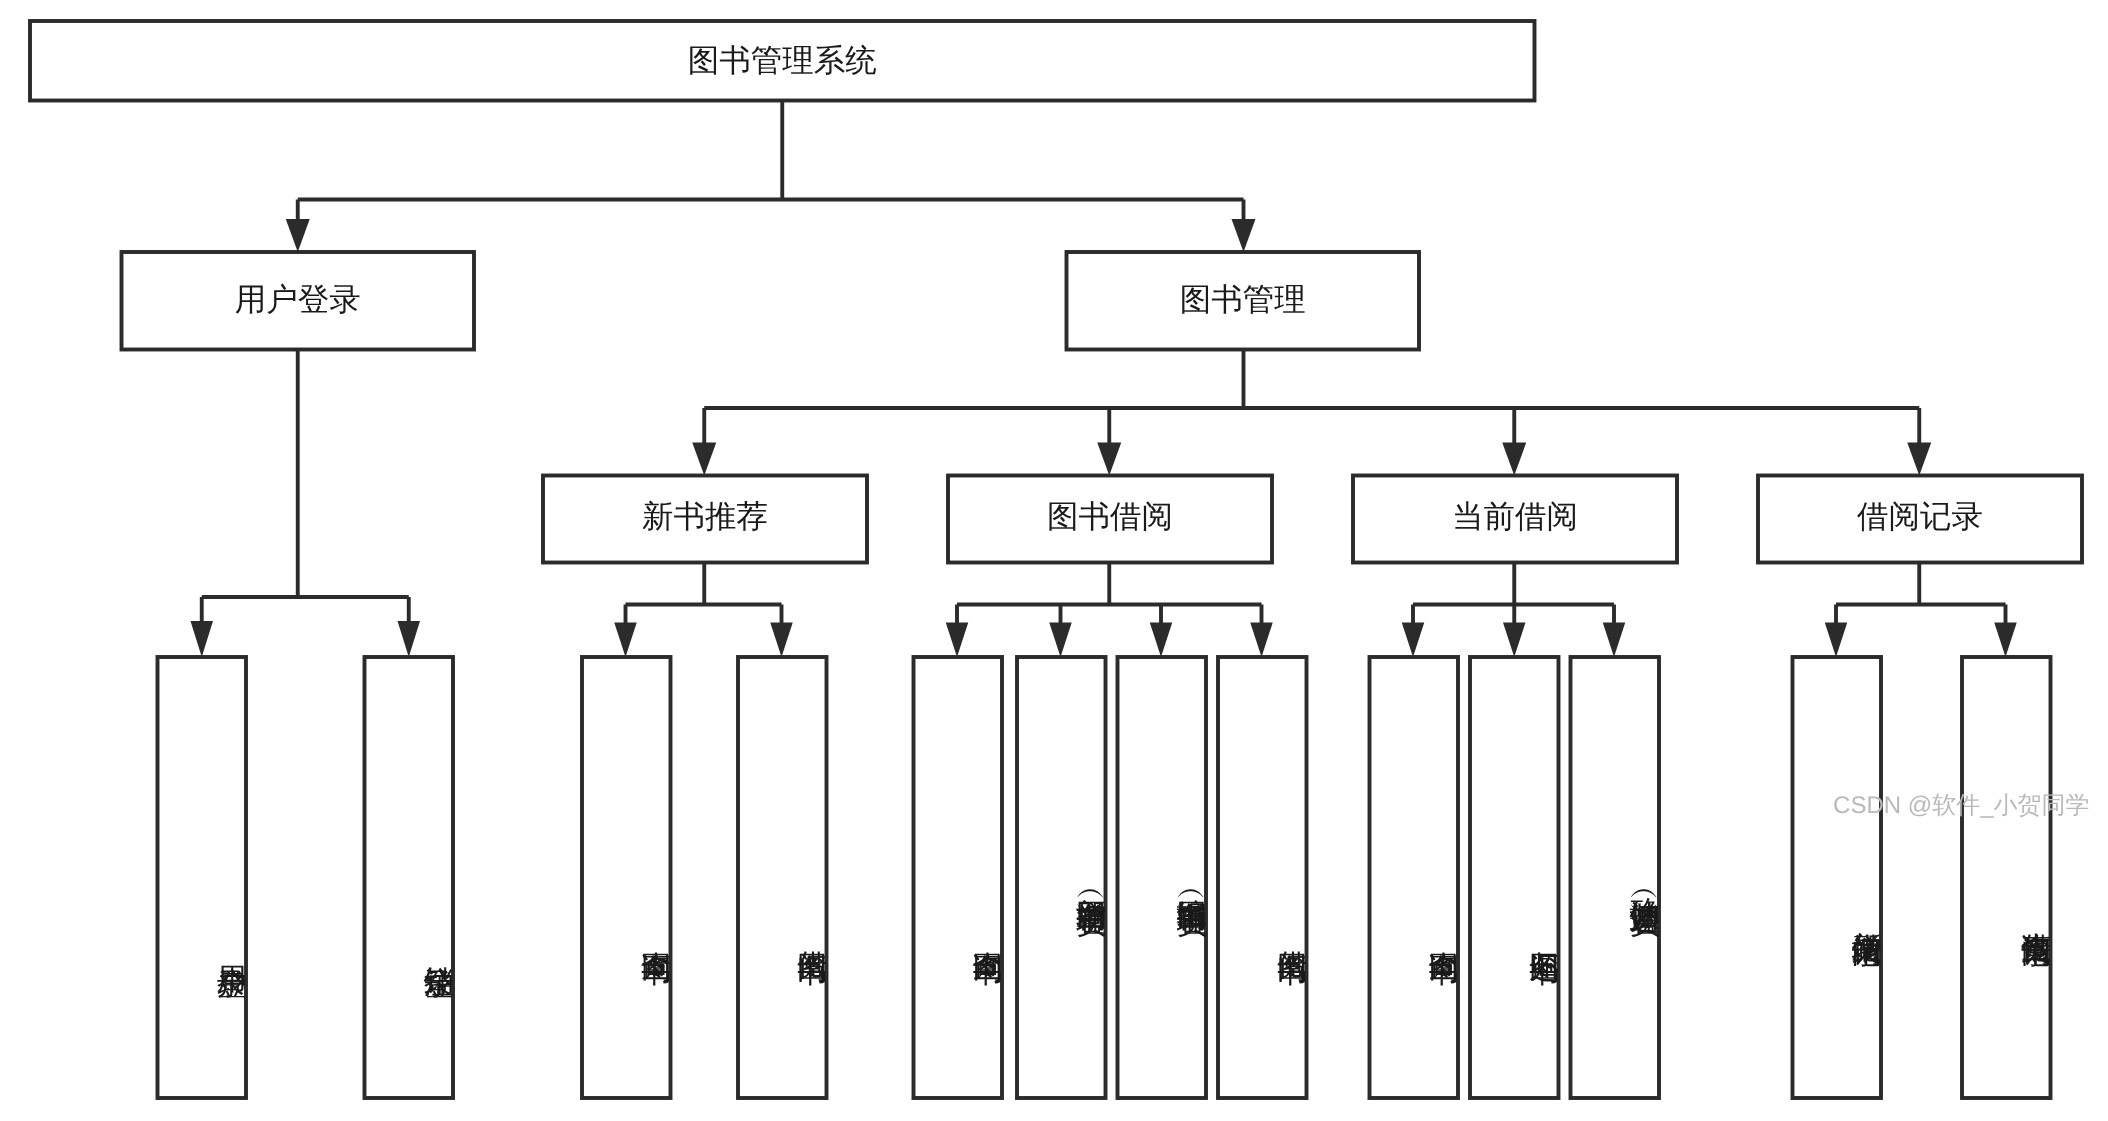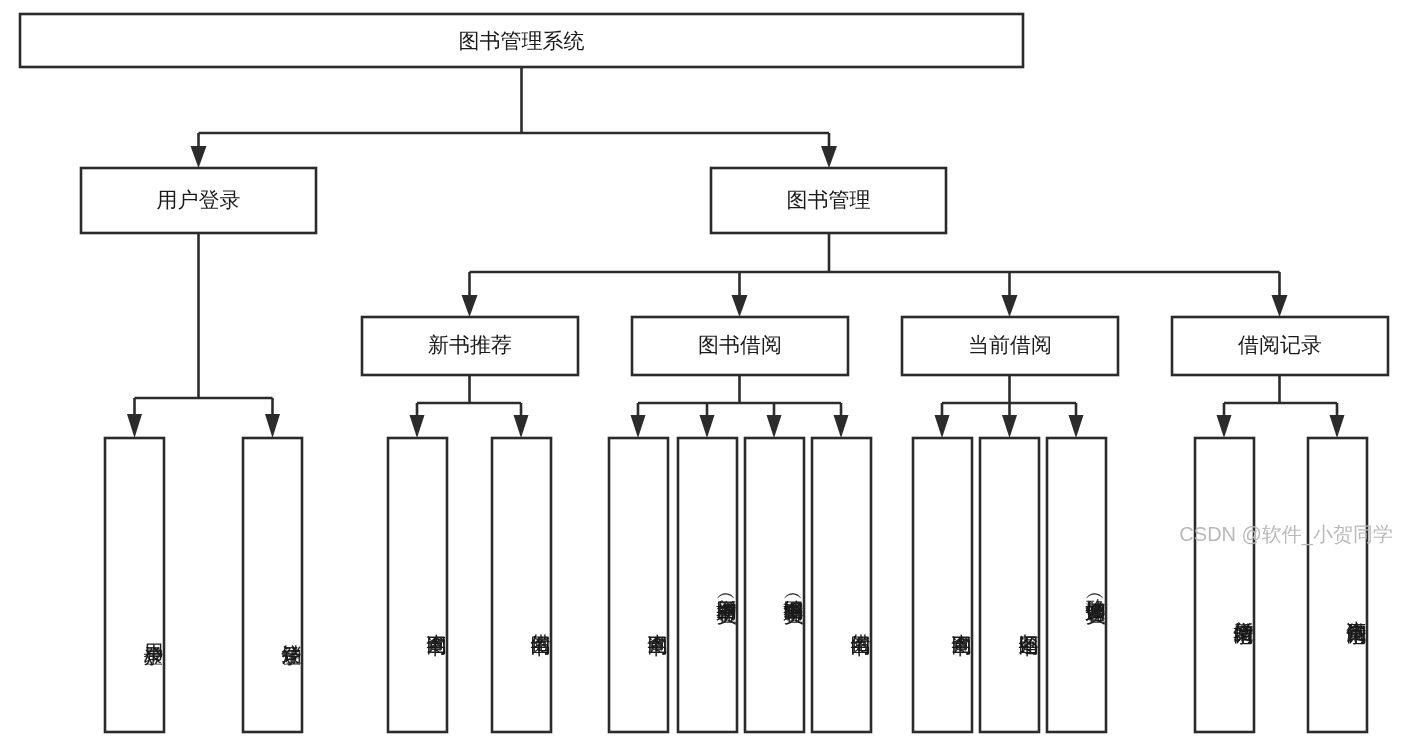--- a/index.html
+++ b/index.html
@@ -61,21 +61,21 @@
     align-items: flex-start;
     justify-content: center;
     white-space: nowrap;
     pointer-events: none;
   }
   .watermark {
     position: absolute;
     right: 12px;
     bottom: 8px;
     font-family: "Liberation Sans", "DejaVu Sans", sans-serif;
-    font-size: 20px;
+    font-size: 16px;
     color: #b9b9b9;
     white-space: nowrap;
     user-select: none;
   }
 </style>
 </head>
 <body>
 
 <div id="diagram-root">
 

